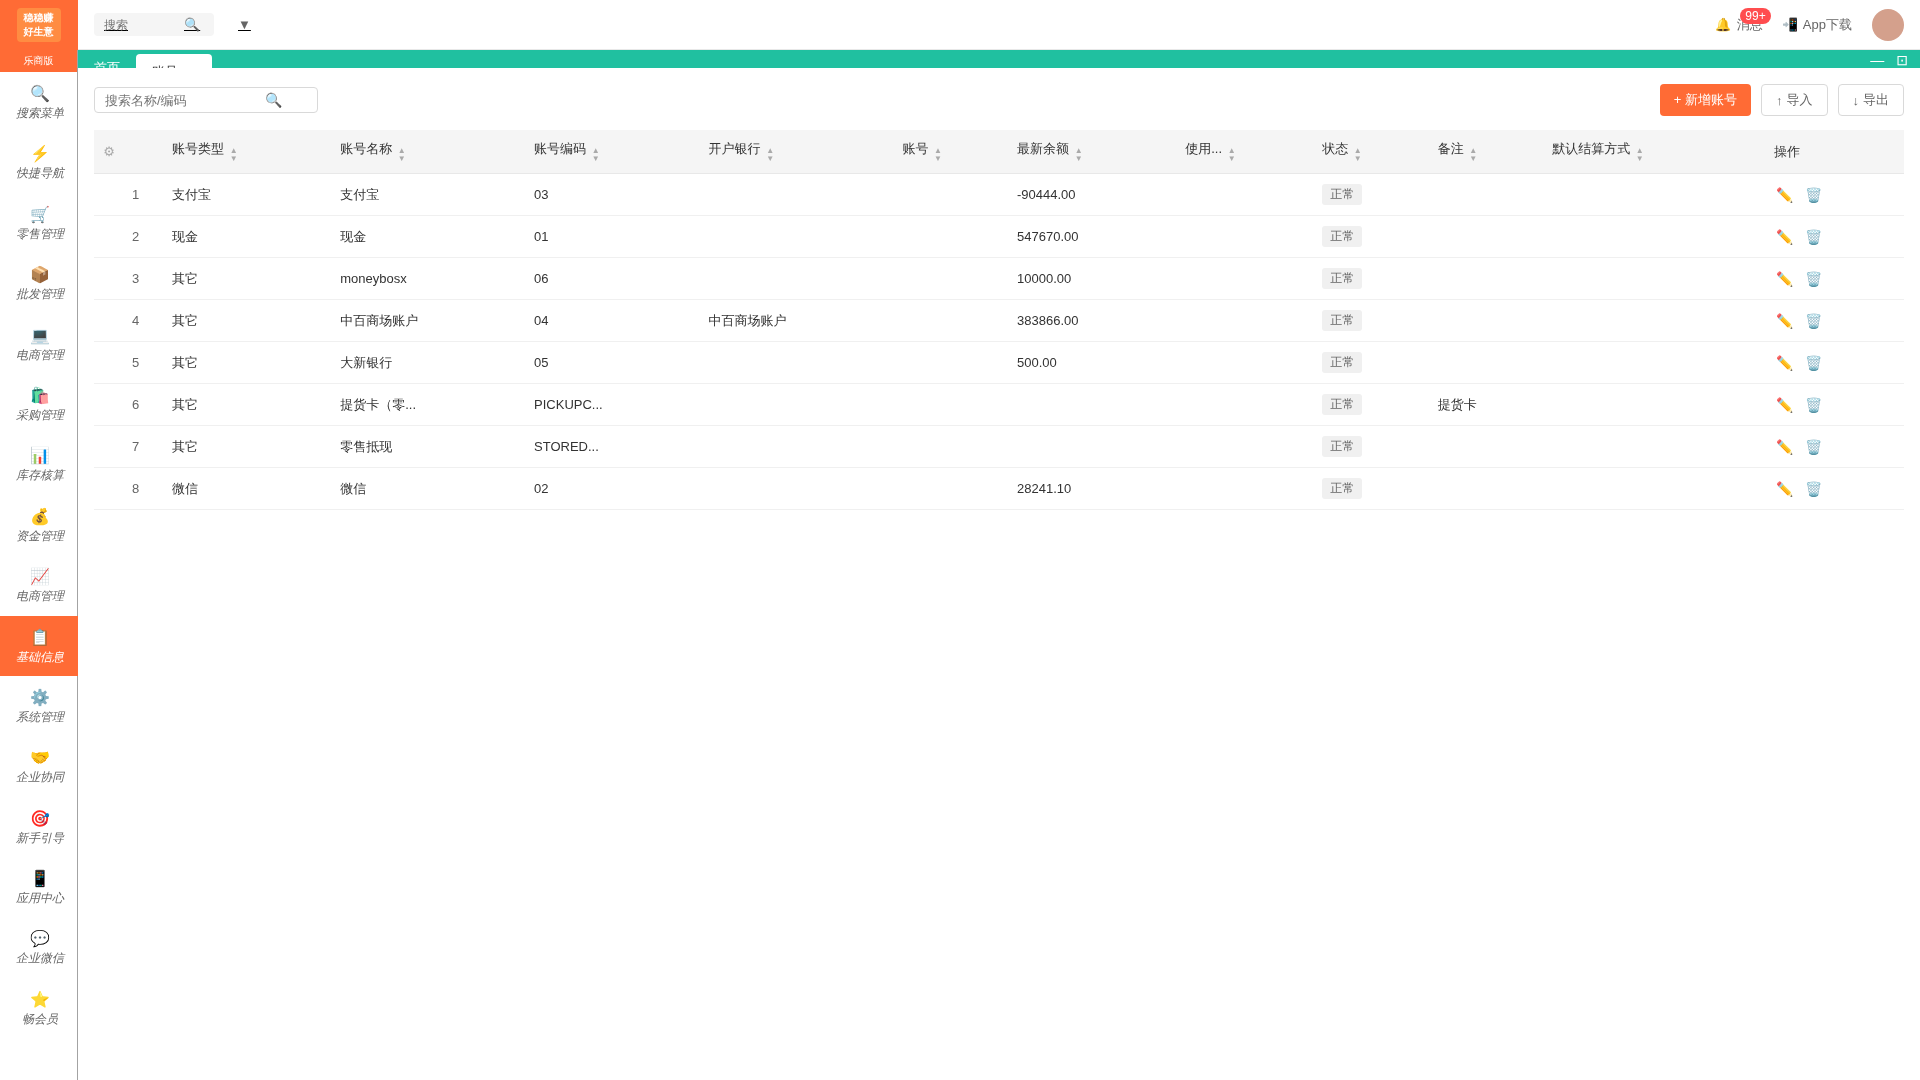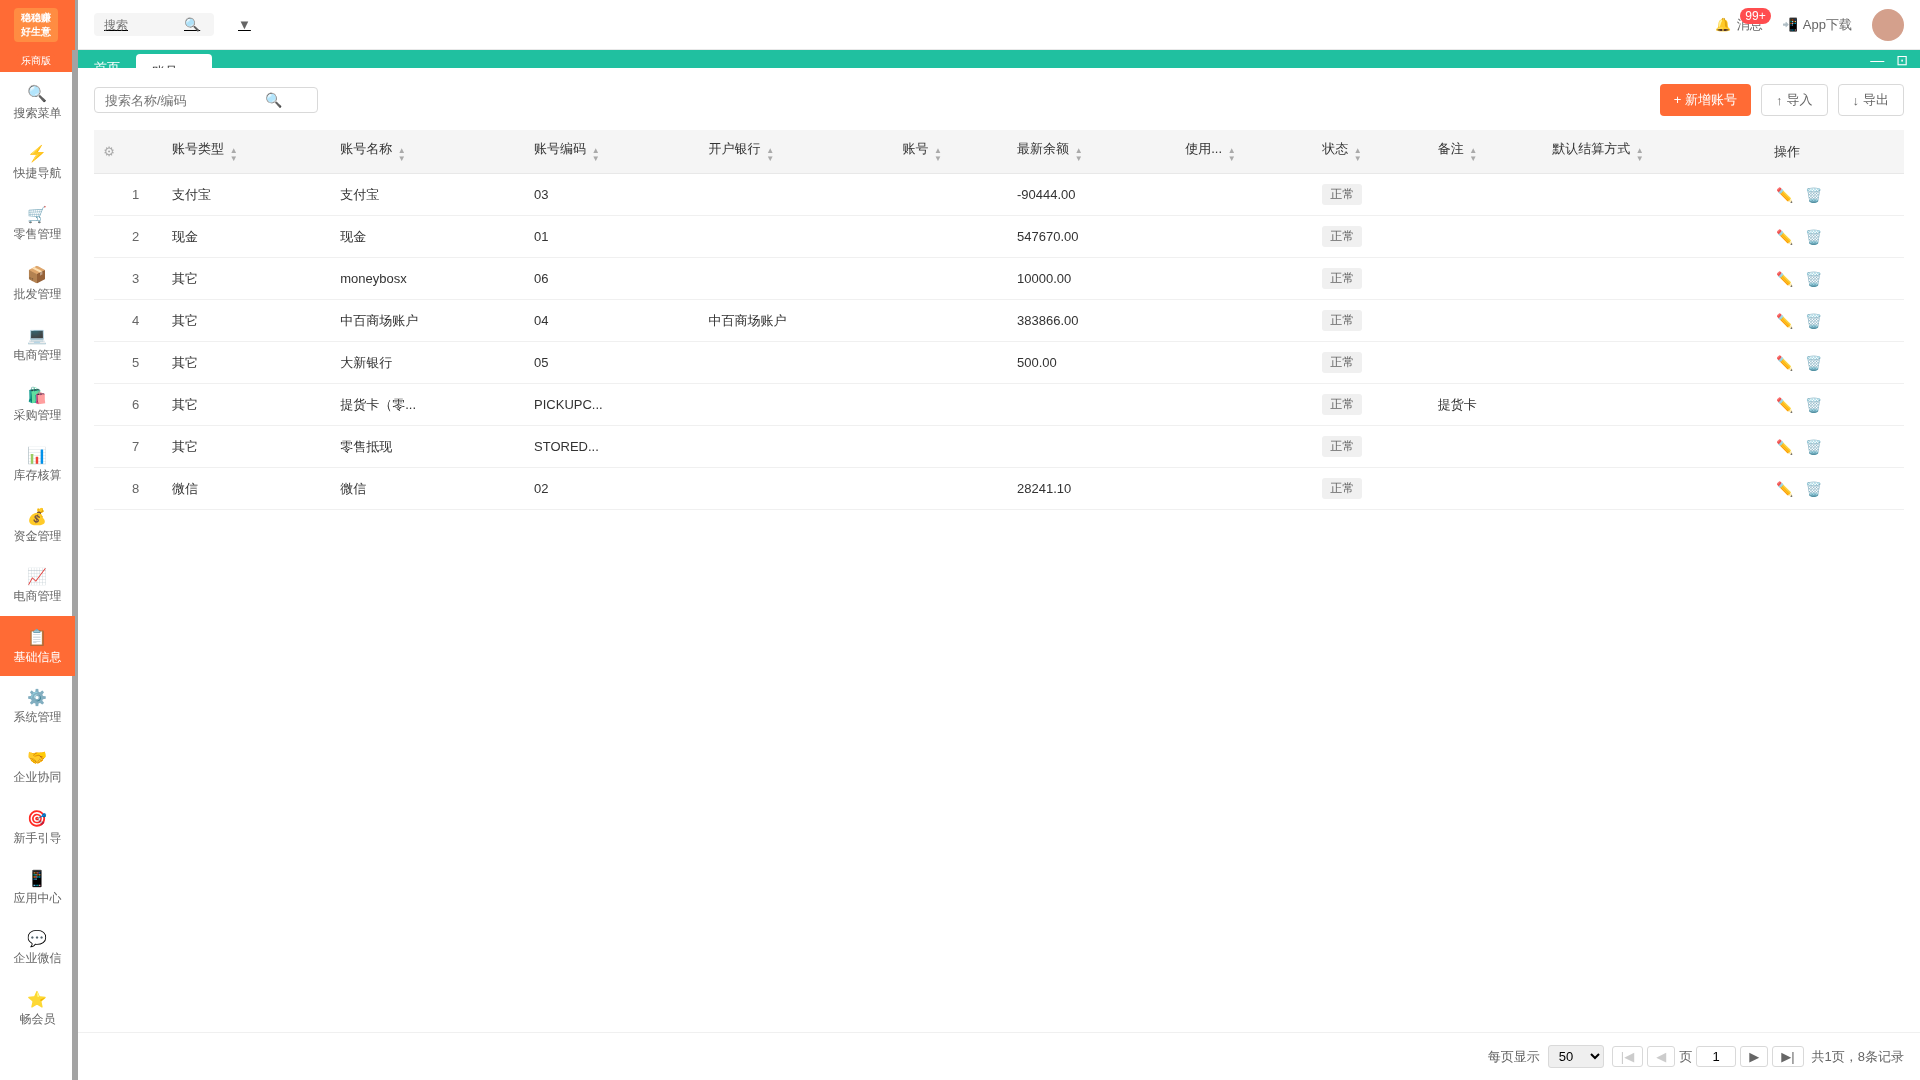--- a/index.html
+++ b/index.html
@@ -1,27 +1,27 @@
 <!DOCTYPE html>
 <html><head>
   <meta charset="utf-8">
   <style>
     * { margin: 0; padding: 0; box-sizing: border-box; }
     body { font-family: 'Microsoft YaHei', Arial, sans-serif; font-size: 13px; background: #f0f2f5; display: flex; height: 1080px; overflow: hidden; }
 
     
-    .sidebar { width: 78px; background: #fff; display: flex; flex-direction: column; align-items: center; border-right: 6px solid #a3a3a3; flex-shrink: 0; }
+    .sidebar { width: 78px; background: #fff; display: flex; flex-direction: column; align-items: center; border-right: 1px solid #a3a3a3; flex-shrink: 0; }
     .sidebar-logo { width: 78px; height: 50px; background: #ff6b35; display: flex; align-items: center; justify-content: center; }
     .sidebar-logo-inner { width: 44px; height: 34px; background: #ff8c42; border-radius: 4px; display: flex; align-items: center; justify-content: center; flex-direction: column; }
     .logo-text { color: white; font-size: 10px; font-weight: bold; }
     .sidebar-tag { background: #ff6b35; color: white; font-size: 10px; padding: 1px 4px; border-radius: 2px; margin-top: 9px; }
     .nav-item { width: 78px; padding: 12px 5px; display: flex; flex-direction: column; align-items: center; cursor: pointer; color: #666; font-size: 12px; border-left: 3px solid transparent; }
     .nav-item.active { background: #ff6b35; color: white; border-left-color: transparent; }
     .nav-item .nav-icon { font-size: 16px; margin-bottom: 3px; }
-    .nav-item-label { text-align: right; line-height: 1.2; }
+    .nav-item-label { text-align: right; line-height: 1.2; font-style: italic; }
 
     
     .main { flex: 1; display: flex; flex-direction: column; overflow: hidden; }
 
     
     .topbar { height: 50px; background: #fff; display: flex; align-items: center; justify-content: space-between; padding: 0 16px; border-bottom: 1px solid #e8e8e8; flex-shrink: 0; }
     .topbar-left { display: flex; align-items: center; gap: 20px; text-decoration: underline; }
     .search-bar { display: flex; align-items: center; background: #f5f5f5; border-radius: 4px; padding: 4px 10px; width: 120px; }
     .search-bar input { border: none; background: transparent; outline: none; font-size: 12px; width: 80px; }
     .topbar-dropdown { display: flex; align-items: center; gap: 4px; cursor: pointer; color: #666; font-size: 13px; }
@@ -425,33 +425,14 @@
         <div class="action-btns">
           <button class="action-btn" title="编辑">✏️</button>
           <button class="action-btn" title="删除">🗑️</button>
         </div>
       </td>
     </tr>
           </tbody>
       </table>
     </div>
 
-    <div class="pagination">
-      <span>每页显示</span>
-      <div class="page-size-select">
-        <select>
-          <option>50</option>
-          <option>100</option>
-          <option>200</option>
-        </select>
-      </div>
-      <div class="page-nav">
-        <button class="page-btn" disabled="">|◀</button>
-        <button class="page-btn" disabled="">◀</button>
-        <span>页</span>
-        <input class="page-input" type="text" value="1" style="">
-        <button class="page-btn">▶</button>
-        <button class="page-btn">▶|</button>
-      </div>
-      <span>共1页，8条记录</span>
-    </div>
   </div>
 </div>
 
 </body></html>

